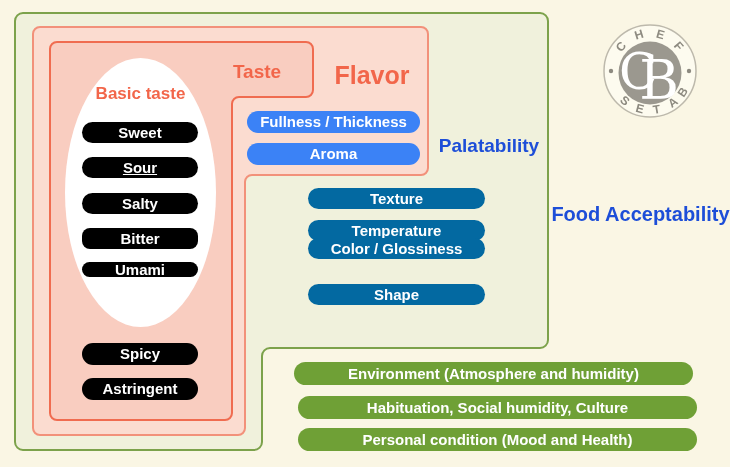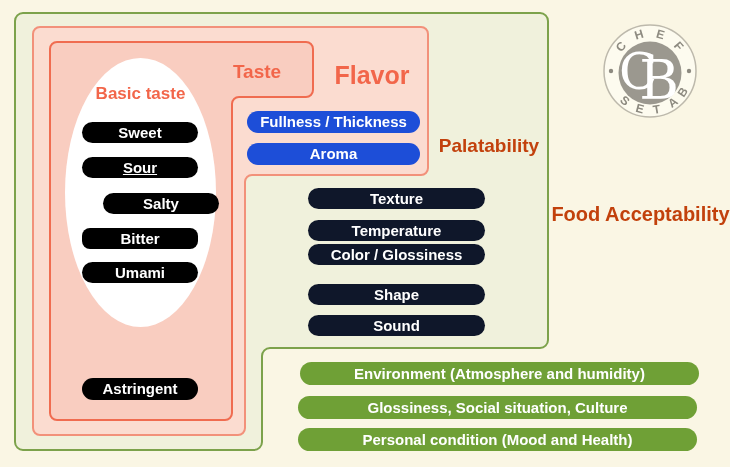--- a/index.html
+++ b/index.html
@@ -11,35 +11,35 @@
     overflow:hidden;
   }
   .shapes{position:absolute;left:0;top:0;}
   .lbl{
     position:absolute;
     font-weight:bold;
     text-align:center;
     white-space:nowrap;
   }
   .warm{color:#F2664A;}
-  .green{color:#c2410c;}
+  .green{color:#1d4ed8;}
   .pill{
     position:absolute;
     display:flex;align-items:center;justify-content:center;
     border-radius:999px;
     color:#FFFFFF;
     font-weight:bold;
     font-size:15px;
     white-space:nowrap;
     padding-bottom:1px;
     box-sizing:border-box;
   }
   .tomato{background:#000000;}
-  .salmon{background:#1d4ed8;}
-  .gpill{background:#0f172a;}
+  .salmon{background:#3b82f6;}
+  .gpill{background:#0369a1;}
   .gbar{background:#6FA036;}
 </style>
 </head>
 <body>
 
 <div class="canvas">
 
   <svg class="shapes" width="730" height="467" viewBox="0 0 730 467">
 
     <path d="M 23 13 H 540 A 8 8 0 0 1 548 21 V 340 A 8 8 0 0 1 540 348 H 270 A 8 8 0 0 0 262 356 V 442 A 8 8 0 0 1 254 450 H 23 A 8 8 0 0 1 15 442 V 21 A 8 8 0 0 1 23 13 Z" fill="#F0F1DC" stroke="#7CA24B" stroke-width="2"></path>
@@ -76,32 +76,32 @@
   </svg>
 
   <div class="lbl warm" style="left:210px;top:61px;width:94px;font-size:19px;">Taste</div>
   <div class="lbl warm" style="left:65px;top:84px;width:151px;font-size:17px;">Basic taste</div>
   <div class="lbl warm" style="left:325px;top:61px;width:94px;font-size:25px;">Flavor</div>
   <div class="lbl green" style="left:429px;top:135px;width:120px;font-size:19px;">Palatability</div>
   <div class="lbl green" style="left:551px;top:203px;width:179px;font-size:20px;">Food Acceptability</div>
 
   <div class="pill tomato" style="left:82px;top:122px;width:116px;height:21px;">Sweet</div>
   <div class="pill tomato" style="left:82px;top:157px;width:116px;height:21px;text-decoration:underline;">Sour</div>
-  <div class="pill tomato" style="left:82px;top:193px;width:116px;height:21px;margin-left:21px;">Salty</div>
+  <div class="pill tomato" style="left:82px;top:193px;width:116px;height:21px;">Salty</div>
   <div class="pill tomato" style="left:82px;top:228px;width:116px;height:21px;border-radius:8px;">Bitter</div>
-  <div class="pill tomato" style="left:82px;top:262px;width:116px;height:21px;">Umami</div>
+  <div class="pill tomato" style="left:82px;top:262px;width:116px;height:15px;">Umami</div>
 
+  <div class="pill tomato" style="left:82px;top:343px;width:116px;height:22px;">Spicy</div>
   <div class="pill tomato" style="left:82px;top:378px;width:116px;height:22px;">Astringent</div>
 
   <div class="pill salmon" style="left:247px;top:111px;width:173px;height:22px;">Fullness / Thickness</div>
   <div class="pill salmon" style="left:247px;top:143px;width:173px;height:22px;">Aroma</div>
 
   <div class="pill gpill" style="left:308px;top:188px;width:177px;height:21px;">Texture</div>
   <div class="pill gpill" style="left:308px;top:220px;width:177px;height:21px;">Temperature</div>
-  <div class="pill gpill" style="left:308px;top:244px;width:177px;height:21px;">Color / Glossiness</div>
+  <div class="pill gpill" style="left:308px;top:238px;width:177px;height:21px;">Color / Glossiness</div>
   <div class="pill gpill" style="left:308px;top:284px;width:177px;height:21px;">Shape</div>
-  <div class="pill gpill" style="left:308px;top:315px;width:177px;height:21px;">Sound</div>
 
-  <div class="pill gbar" style="left:300px;top:362px;width:399px;height:23px;">Environment (Atmosphere and humidity)</div>
-  <div class="pill gbar" style="left:298px;top:396px;width:399px;height:23px;">Glossiness, Social situation, Culture</div>
+  <div class="pill gbar" style="left:294px;top:362px;width:399px;height:23px;">Environment (Atmosphere and humidity)</div>
+  <div class="pill gbar" style="left:298px;top:396px;width:399px;height:23px;">Habituation, Social humidity, Culture</div>
   <div class="pill gbar" style="left:298px;top:428px;width:399px;height:23px;">Personal condition (Mood and Health)</div>
 
 </div>
 
 </body></html>

